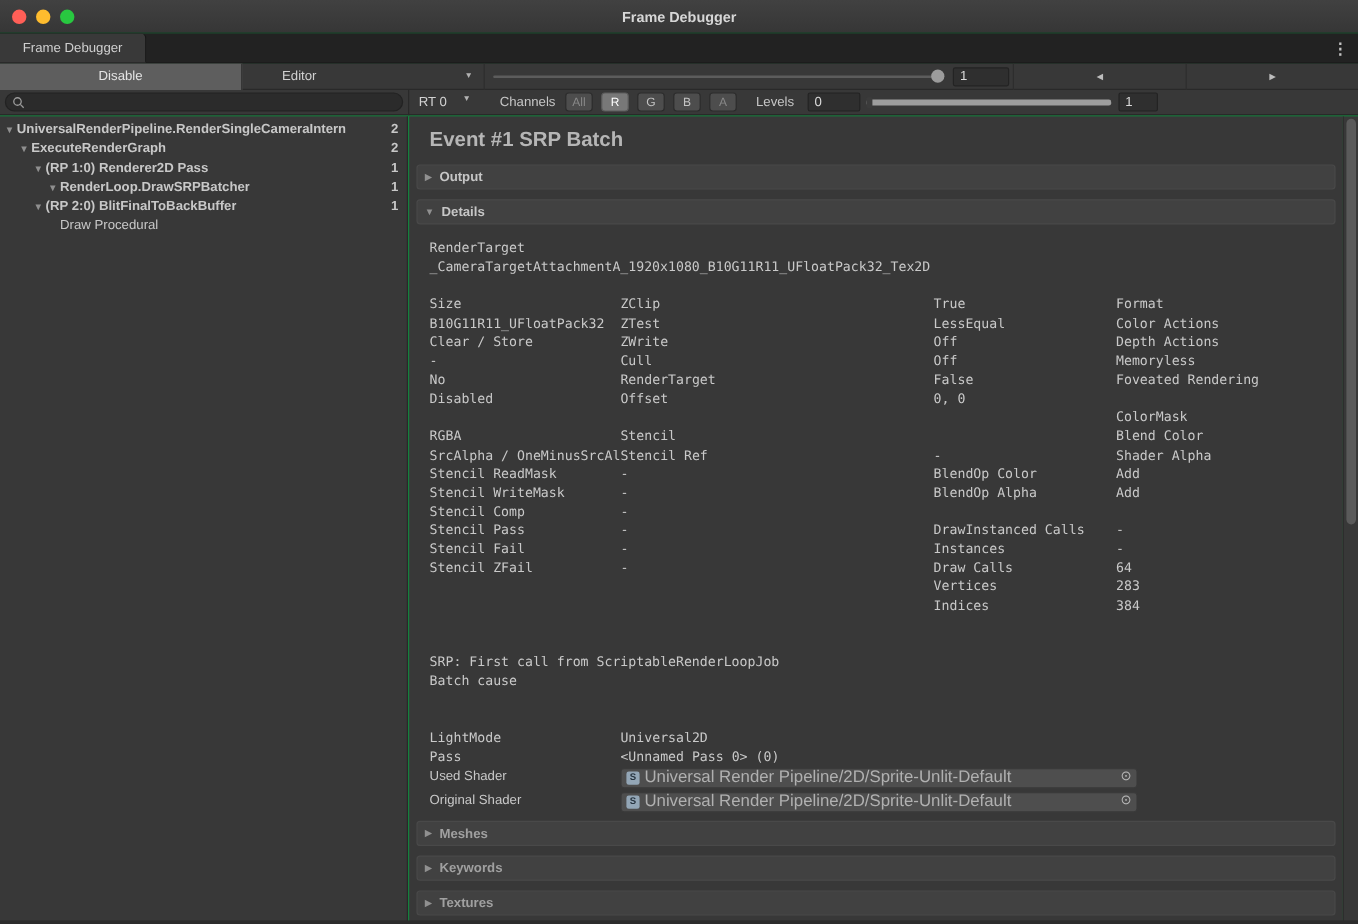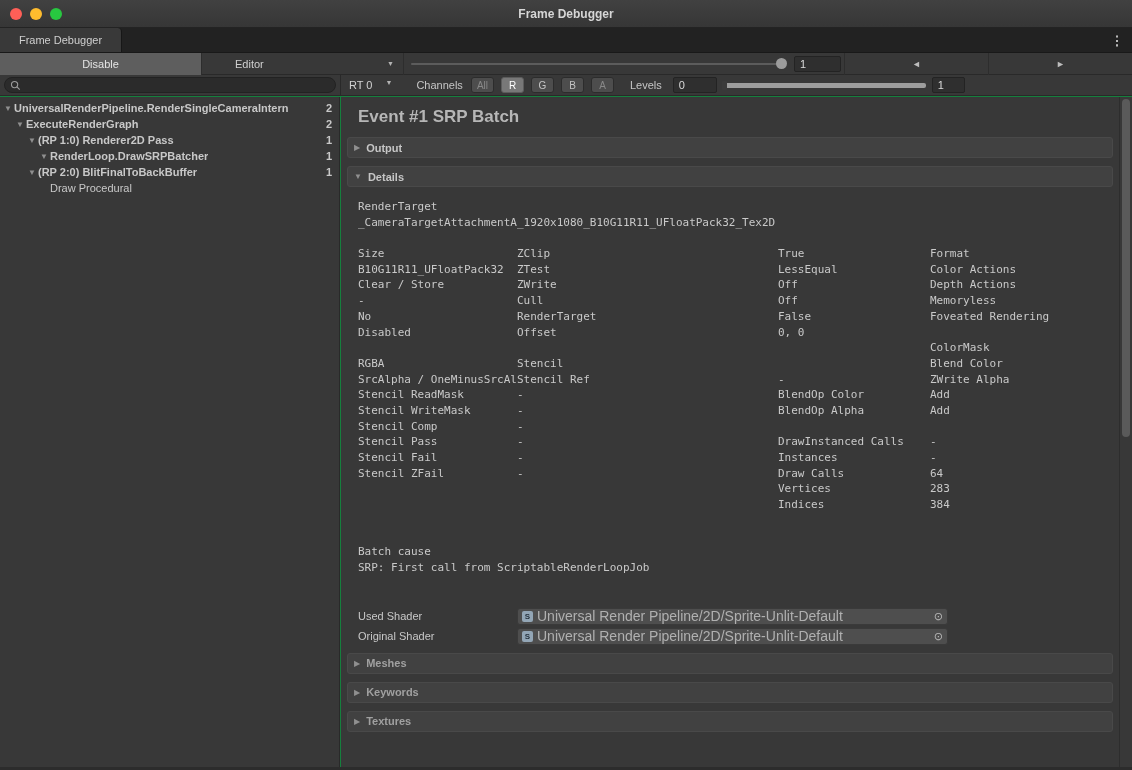--- a/index.html
+++ b/index.html
@@ -237,21 +237,21 @@
             <span class="cell lab"></span>
             <span class="cell val"></span>
             <span class="cell lab">ColorMask</span>
             <span class="cell val">RGBA</span>
             <span class="cell lab">Stencil</span>
             <span class="cell val"></span>
             <span class="cell lab">Blend Color</span>
             <span class="cell val">SrcAlpha / OneMinusSrcAlpha</span>
             <span class="cell lab">Stencil Ref</span>
             <span class="cell val">-</span>
-            <span class="cell lab">ZWrite Alpha</span>
+            <span class="cell lab">Shader Alpha</span>
             <span class="cell lab">Stencil ReadMask</span>
             <span class="cell val">-</span>
             <span class="cell lab">BlendOp Color</span>
             <span class="cell val">Add</span>
             <span class="cell lab">Stencil WriteMask</span>
             <span class="cell val">-</span>
             <span class="cell lab">BlendOp Alpha</span>
             <span class="cell val">Add</span>
             <span class="cell lab">Stencil Comp</span>
             <span class="cell val">-</span>
@@ -274,24 +274,30 @@
             <span class="cell lab">Vertices</span>
             <span class="cell val">283</span>
             <span class="cell lab"></span>
             <span class="cell val"></span>
             <span class="cell lab">Indices</span>
             <span class="cell val">384</span>
             <span class="cell lab"></span>
             <span class="cell val"></span>
           </div>
         <div class="sp"></div>
+        <div>SRP: First call from ScriptableRenderLoopJob</div>
         <div>Batch cause</div>
-        <div>SRP: First call from ScriptableRenderLoopJob</div>
         <div class="sp"></div>
         <div class="sp"></div>
+        <div class="shgrid">
+            <span class="cell lab">LightMode</span>
+            <span class="cell val">Universal2D</span>
+            <span class="cell lab">Pass</span>
+            <span class="cell val">&lt;Unnamed Pass 0&gt; (0)</span>
+          </div>
 
         <div class="shader-row">
           <span class="sh-label">Used Shader</span>
           <div class="obj-field">
             <span class="sh-icon">S</span>
             <span class="obj-text">Universal Render Pipeline/2D/Sprite-Unlit-Default</span>
             <span class="picker">⊙</span>
           </div>
         </div>
 

